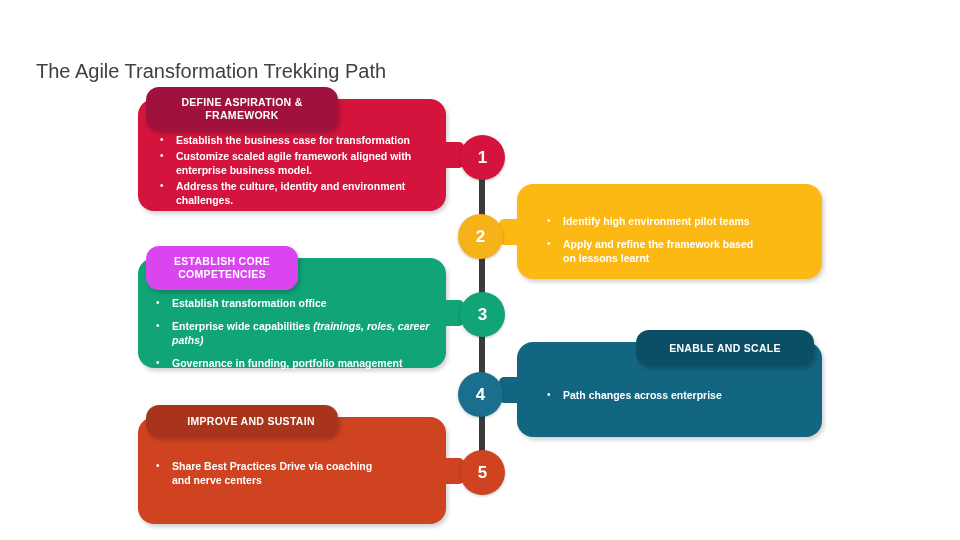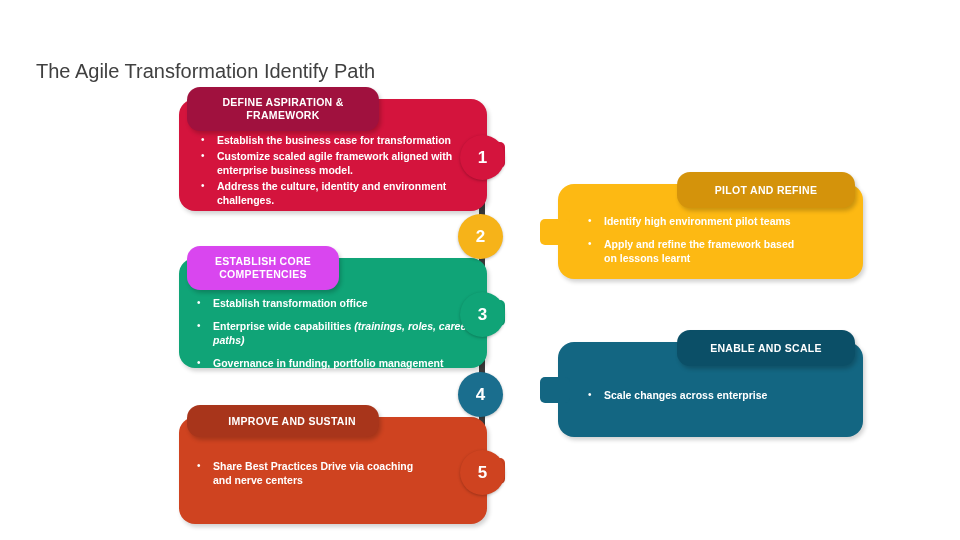--- a/index.html
+++ b/index.html
@@ -68,21 +68,20 @@
     align-items: center;
     justify-content: center;
     box-shadow: 0 1px 3px rgba(0,0,0,0.25);
     z-index: 6;
   }
 
   
   .card {
     position: absolute;
     z-index: 3;
-    margin-left: 41px;
   }
   .card-body {
     position: absolute;
     left: 0;
     top: 0;
     width: 100%;
     height: 100%;
     border-radius: 16px;
     box-shadow: 2px 3px 4px rgba(0,0,0,0.18);
   }
@@ -144,21 +143,21 @@
     font-weight: bold;
   }
   .bullets.loose .bullet { margin-bottom: 9px; }
   em { font-style: italic; }
 </style>
 </head>
 <body>
 
 <div id="slide">
 
-  <div id="subtitle">The Agile Transformation Identify Path</div>
+  <div id="subtitle">The Agile Transformation Trekking Path</div>
 
   <div id="spine"></div>
 
   <div class="card left tall-header" style="left:138px; top:99px; width:308px; height:112px;">
     <div class="notch" style="background:#D4143D;"></div>
     <div class="card-body" style="background:#D4143D;"></div>
     <div class="card-header" style="background:#A0113E; left:8px; width:192px;">
       <span>
         <span>DEFINE ASPIRATION &amp;</span><br>
         <span>FRAMEWORK</span>
@@ -179,23 +178,20 @@
       </div>
     </div>
   </div>
   <div class="stage-circle" style="left:460px; top:135px; background:#D4143D;">
     <span>1</span>
   </div>
 
   <div class="card right" style="left:517px; top:184px; width:305px; height:95px;">
     <div class="notch" style="background:#FDB913;"></div>
     <div class="card-body" style="background:#FDB913;"></div>
-    <div class="card-header" style="background:#D4930B; right:8px; width:178px;">
-      <span>PILOT AND REFINE</span>
-    </div>
     <div class="bullets loose" style="top:30px; left:30px;">
       <div class="bullet">
         <span class="dot">•</span>
         <span class="btxt">Identify high environment pilot teams</span>
       </div>
       <div class="bullet">
         <span class="dot">•</span>
         <span class="btxt" style="max-width:205px; display:inline-block;">Apply and refine the framework based on lessons learnt</span>
       </div>
     </div>
@@ -234,21 +230,21 @@
 
   <div class="card right" style="left:517px; top:342px; width:305px; height:95px;">
     <div class="notch" style="background:#136682;"></div>
     <div class="card-body" style="background:#136682;"></div>
     <div class="card-header" style="background:#0B4F67; right:8px; width:178px;">
       <span>ENABLE AND SCALE</span>
     </div>
     <div class="bullets" style="top:46px; left:30px;">
       <div class="bullet">
         <span class="dot">•</span>
-        <span class="btxt">Scale changes across enterprise</span>
+        <span class="btxt">Path changes across enterprise</span>
       </div>
     </div>
   </div>
   <div class="stage-circle" style="left:458px; top:372px; background:#1A6E8E;">
     <span>4</span>
   </div>
 
   <div class="card left" style="left:138px; top:417px; width:308px; height:107px;">
     <div class="notch" style="background:#CF4320;"></div>
     <div class="card-body" style="background:#CF4320;"></div>

